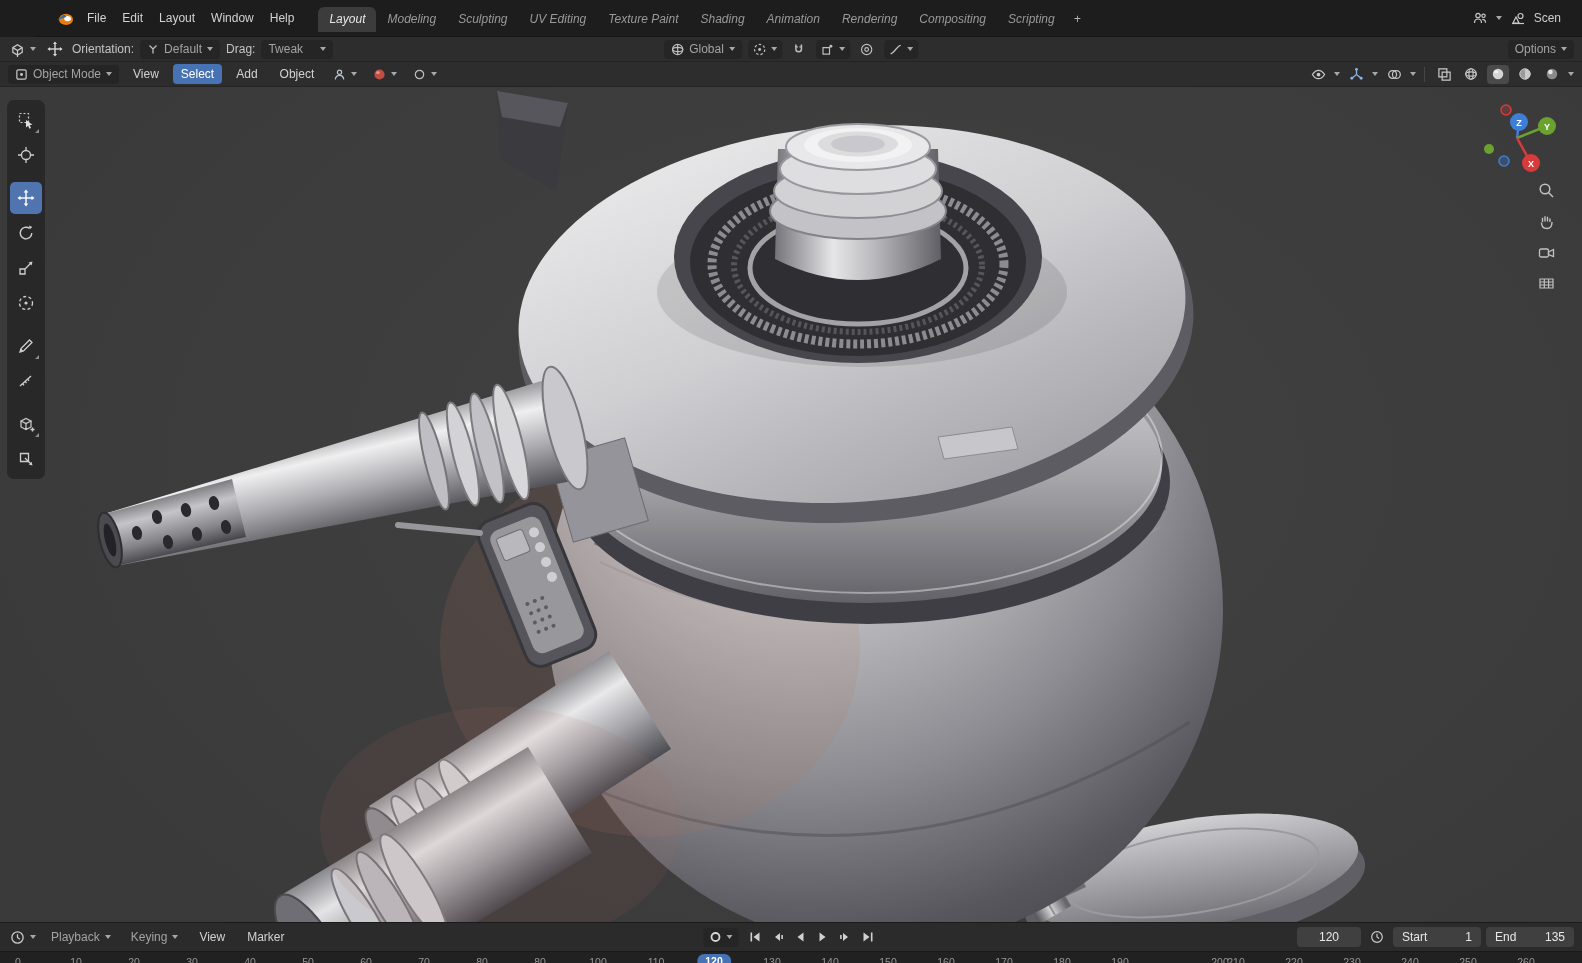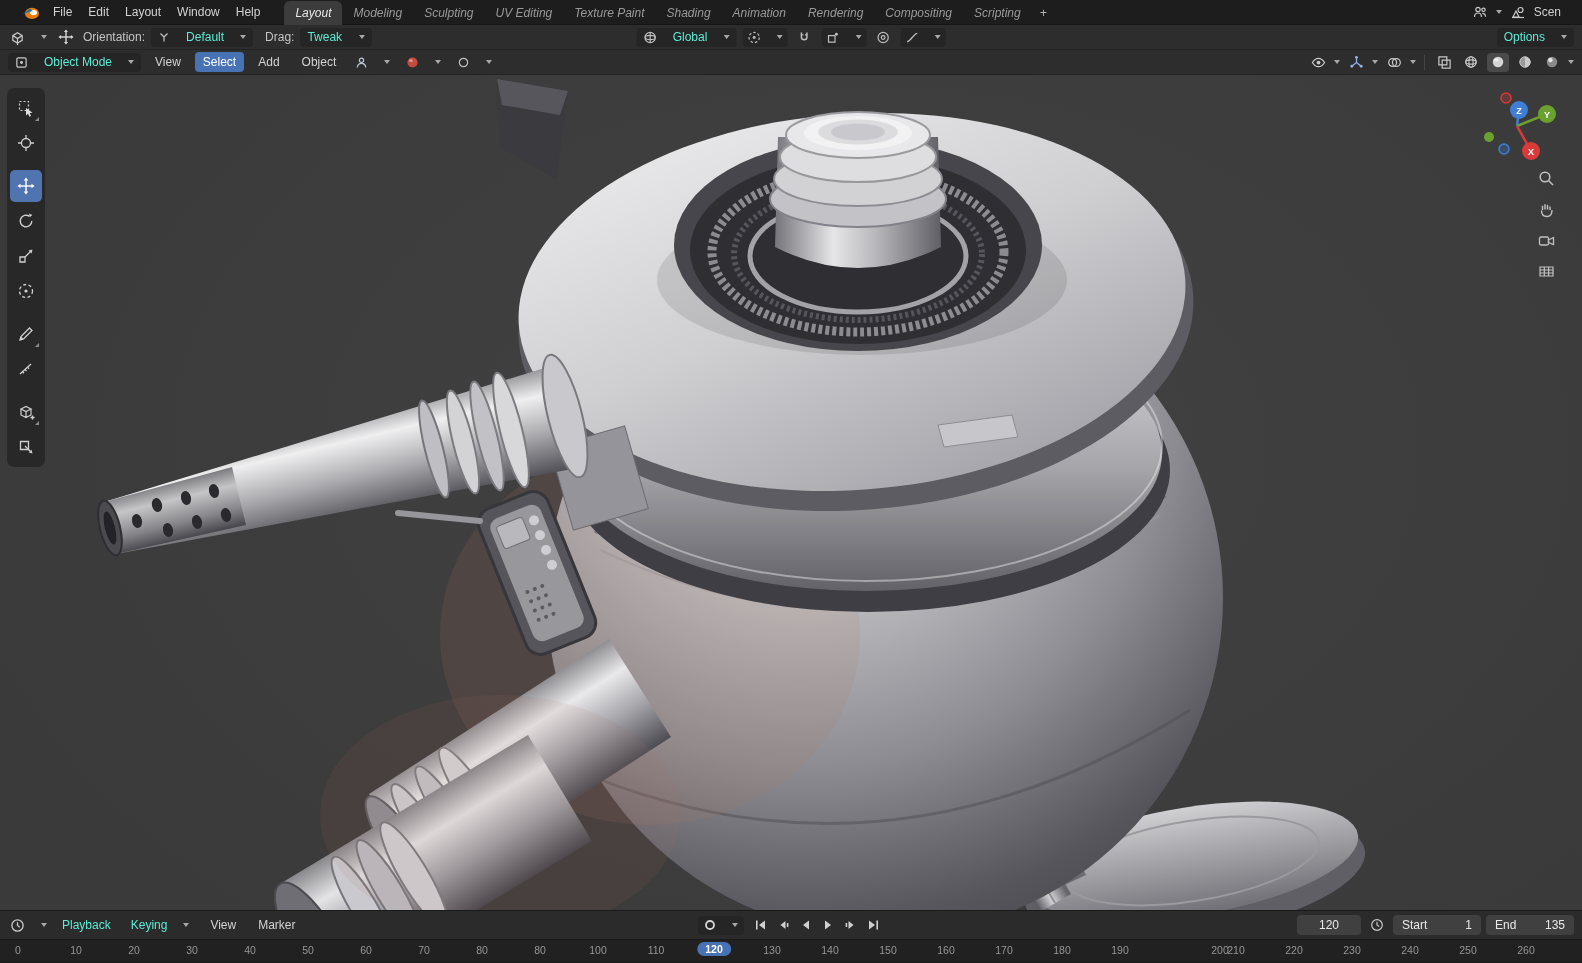--- a/index.html
+++ b/index.html
@@ -1,35 +1,35 @@
 <!DOCTYPE html>
 <html><head>
 <meta charset="utf-8">
 <style>
   *{box-sizing:border-box;margin:0;padding:0;}
   html,body{background:#1d1d1d;}
   body{width:1582px;height:963px;font-family:"Liberation Sans","DejaVu Sans",sans-serif;font-size:12px;color:#cfcfcf;overflow:hidden;}
   .app{position:relative;width:1582px;height:963px;}
 
   
-  .topbar{height:25px;background:#1d1d1d;display:flex;align-items:center;padding:0 21px;border-bottom:1px solid #151515;}
+  .topbar{height:37px;background:#1d1d1d;display:flex;align-items:center;padding:0 21px;border-bottom:1px solid #151515;margin-left:34px;}
   .logo{width:20px;height:18px;display:flex;align-items:center;justify-content:center;margin-right:4px;}
   .menubar{display:flex;align-items:center;}
   .menu-item{padding:3px 8px;border-radius:4px;color:#d2d2d2;cursor:default;white-space:nowrap;}
   .menu-item.active{background:#4772b3;color:#ffffff;}
   .ws-tabs{display:flex;align-items:flex-end;height:27px;margin-left:16px;flex:1;min-width:0;overflow:hidden;font-style:italic;}
   .ws-tab{padding:5px 11px 6px;color:#999999;white-space:nowrap;}
   .ws-tab.active{background:#3c3c3c;color:#e8e8e8;border-radius:6px 6px 0 0;}
   .ws-tab.add{color:#b5b5b5;padding:5px 8px 6px;}
   .topbar-right{display:flex;align-items:center;gap:5px;padding-left:8px;}
 
   
   .hrow{height:25px;background:#2d2d2d;display:flex;align-items:center;padding:8px 8px;gap:6px;border-bottom:1px solid #232323;position:relative;}
   .lbl{color:#c4c4c4;white-space:nowrap;}
-  .widget{display:inline-flex;align-items:center;gap:16px;background:#252525;border-radius:4px;padding:2px 7px;height:19px;white-space:nowrap;color:#5eead4;}
+  .widget{display:inline-flex;align-items:center;gap:5px;background:#252525;border-radius:4px;padding:2px 7px;height:19px;white-space:nowrap;color:#a3a3a3;}
   .iconbtn{display:inline-flex;align-items:center;justify-content:center;width:22px;height:19px;border-radius:4px;}
   .iconbtn.active{background:#4a4a4a;}
   .chev{width:0;height:0;border-left:3.5px solid transparent;border-right:3.5px solid transparent;border-top:4px solid #a8a8a8;display:inline-block;}
   .center-abs{position:absolute;left:50%;top:0;height:100%;transform:translateX(-50%);display:flex;align-items:center;gap:6px;}
   .right-grp{margin-left:auto;display:flex;align-items:center;gap:5px;}
   .sep{width:1px;height:15px;background:#454545;margin:0 3px;}
 
   
   .vp{position:relative;height:835px;background:radial-gradient(1200px 800px at 55% 45%, #424242, #3a3a3a 80%);overflow:hidden;}
   .scene{position:absolute;inset:0;width:100%;height:100%;}
@@ -133,21 +133,21 @@
         </svg>
     </span>
     <span class="lbl">Orientation:</span>
     <span class="widget">
       <svg class="icn" width="12" height="12" viewBox="0 0 12 12" fill="none" stroke="#bdbdbd" stroke-width="1.3">
           <path d="M6 6L2.5 2.5M6 6l3.5-3.5M6 6v4.5"></path>
         </svg>
       <span>Default</span>
       <i class="chev"></i>
     </span>
-    <span class="lbl" style="margin-left:6px">Drag:</span>
+    <span class="lbl" style="">Drag:</span>
     <span class="widget" style="min-width:72px;justify-content:space-between;">
       <span>Tweak</span>
       <i class="chev"></i>
     </span>
 
     <div class="center-abs">
       <span class="widget">
         <svg class="icn" width="13" height="13" viewBox="0 0 14 14" fill="none" stroke="#bdbdbd" stroke-width="1.2">
             <circle cx="7" cy="7" r="5.5"></circle>
             <ellipse cx="7" cy="7" rx="5.5" ry="2.3"></ellipse>
@@ -605,21 +605,21 @@
   </div>
 
   <div class="tl-header">
     <span class="widget" style="background:transparent;padding:2px 2px;">
       <svg class="icn" width="15" height="15" viewBox="0 0 16 16" fill="none" stroke="#c9c9c9" stroke-width="1.3">
           <circle cx="8" cy="8" r="6"></circle>
           <path d="M8 4.5V8l2.5 1.8"></path>
         </svg>
       <i class="chev"></i>
     </span>
-    <span class="widget" style="background:transparent;flex-direction:column;">
+    <span class="widget" style="background:transparent;">
       <span>Playback</span>
       <i class="chev"></i>
     </span>
     <span class="widget" style="background:transparent;">
       <span>Keying</span>
       <i class="chev"></i>
     </span>
     <span class="menu-item">View</span>
     <span class="menu-item">Marker</span>
 

